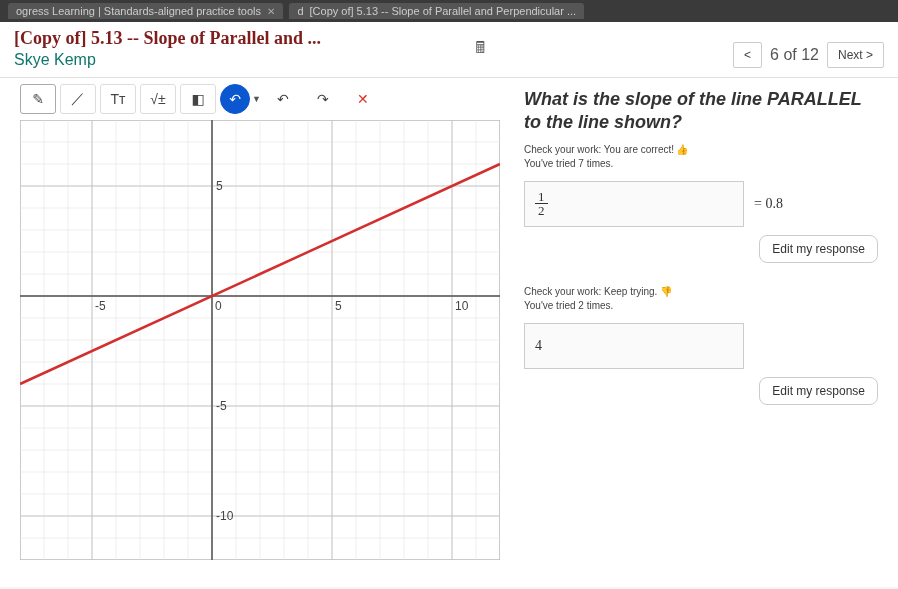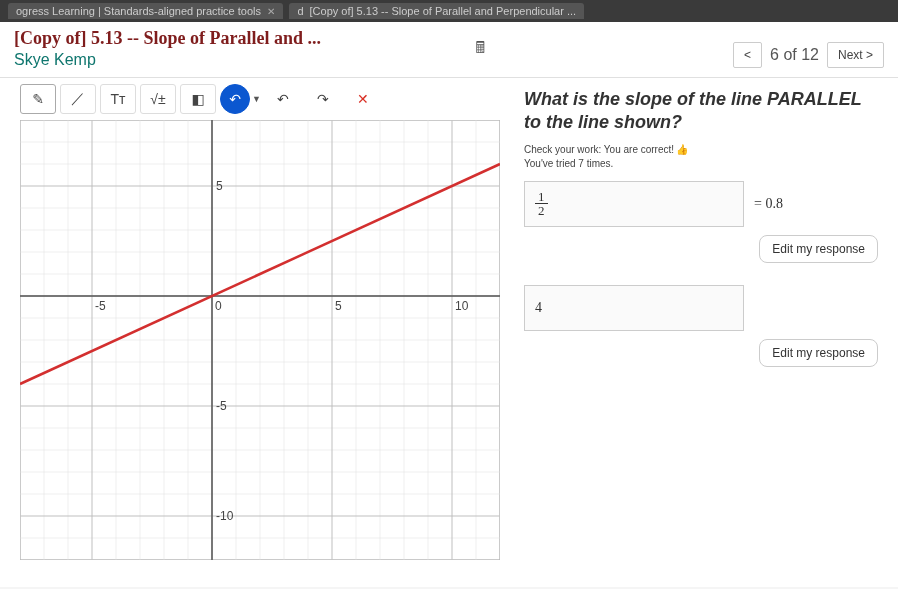--- a/index.html
+++ b/index.html
@@ -319,20 +319,25 @@
           <span class="n">1</span>
           <span class="d">2</span>
         </span>
       </div>
       <span class="eq">= 0.8</span>
     </div>
     <div class="edit-row">
       <button class="edit-btn">Edit my response</button>
     </div>
 
+    <div class="feedback">
+      <span>Check your work: Keep trying.</span>
+      <span class="thumb-down">👎</span><br>
+      <span>You've tried 2 times.</span>
+    </div>
     <div class="ans-row">
       <div class="ans-box">
         <span>4</span>
       </div>
     </div>
     <div class="edit-row">
       <button class="edit-btn">Edit my response</button>
     </div>
 
   </div>

